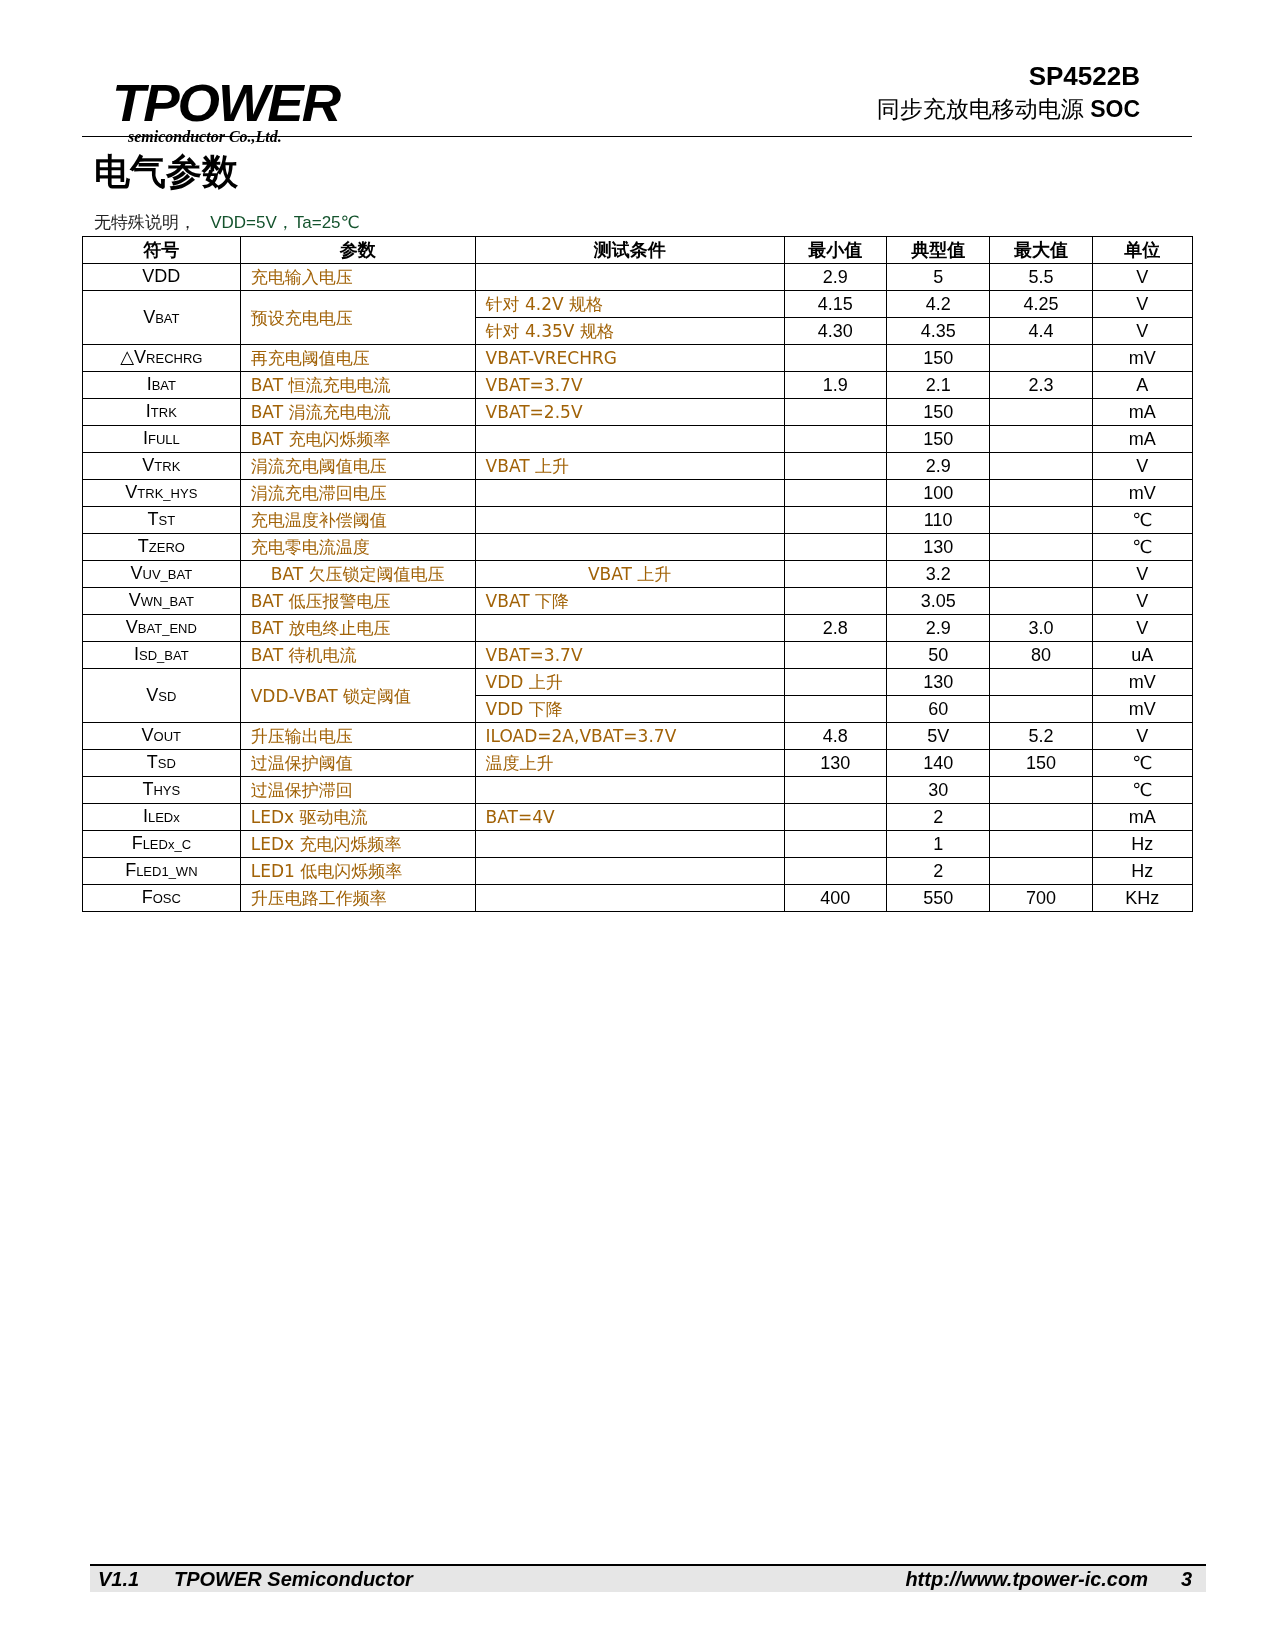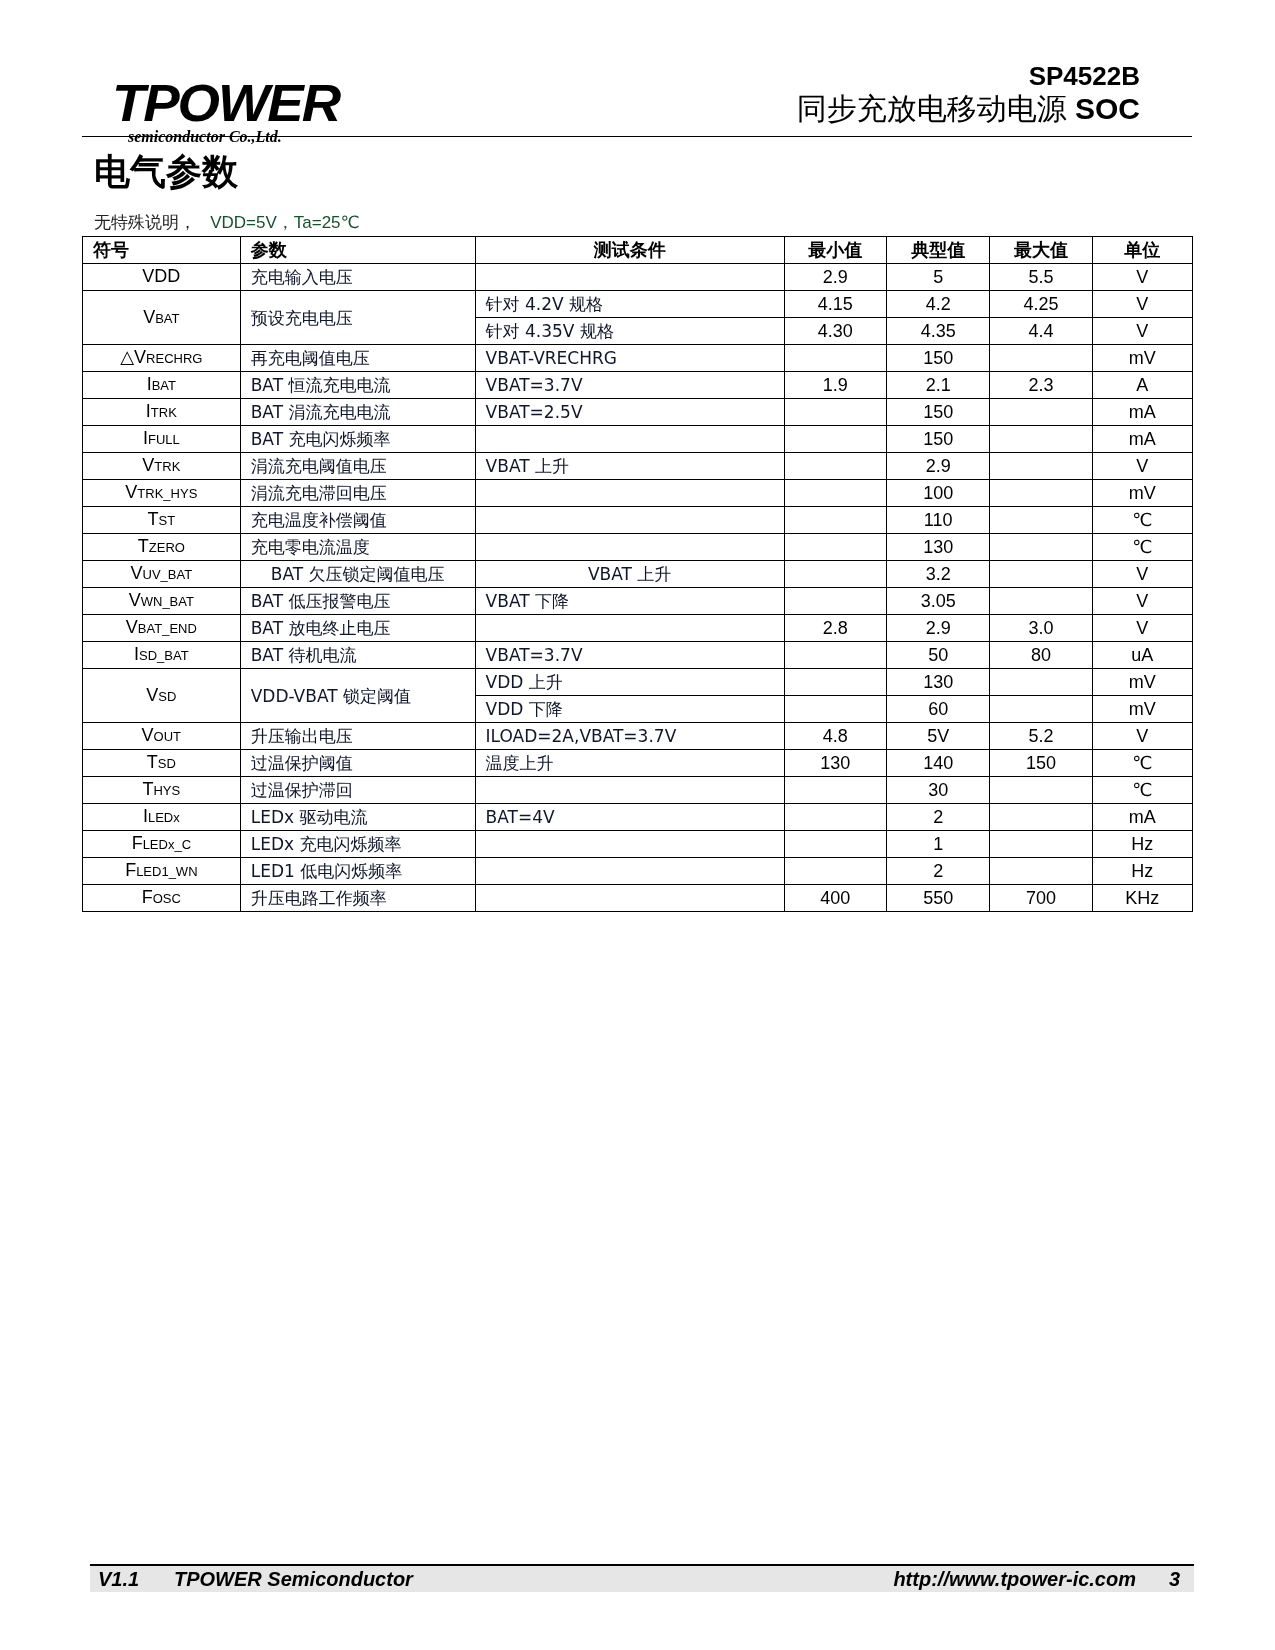--- a/index.html
+++ b/index.html
@@ -4,39 +4,39 @@
 <style>
   html, body { margin: 0; padding: 0; background: #ffffff; }
   body { width: 1275px; height: 1650px; position: relative; font-family: "Liberation Sans", "DejaVu Sans", sans-serif; color: #000; overflow: hidden; }
 
   .logo { position: absolute; left: 112px; top: 78px; width: 220px; height: 70px; }
   .logo-main { font-family: "Liberation Sans", sans-serif; font-weight: bold; font-style: italic; font-size: 52px; letter-spacing: -2px; line-height: 50px; transform: scaleX(1.05); transform-origin: left; }
   .logo-sub { font-family: "Liberation Serif", serif; font-style: italic; font-weight: bold; font-size: 16px; line-height: 18px; margin-left: 16px; }
 
   .hdr-right { position: absolute; right: 135px; top: 60px; text-align: right; }
   .hdr-model { font-weight: bold; font-size: 26px; line-height: 32px; }
-  .hdr-title { font-size: 30px; line-height: 34px; }
+  .hdr-title { font-size: 23px; line-height: 34px; }
   .hdr-title .soc { font-weight: bold; }
   .hdr-rule { position: absolute; left: 82px; width: 1110px; top: 136px; height: 0; border-top: 1.5px solid #000; }
 
   .section-title { position: absolute; left: 94px; top: 150px; font-size: 36px; font-weight: bold; line-height: 44px; font-family: "DejaVu Sans", sans-serif; }
   .cond { position: absolute; left: 94px; top: 213px; font-size: 17px; line-height: 20px; color: #222; }
 
   table.spec { position: absolute; left: 82px; top: 236px; border-collapse: collapse; width: 1111px; table-layout: fixed; font-size: 18px; }
   table.spec td, table.spec th { border: 1.5px solid #000; padding: 0 10px; height: 26px; line-height: 24px; vertical-align: middle; }
   table.spec th { font-weight: bold; font-family: "DejaVu Sans", sans-serif; font-size: 18px; }
-  th.left { text-align: left; margin-top: 19px; }
+  th.left { text-align: center; margin-top: 19px; }
   td.c, th.c { text-align: center; }
   td.l { text-align: left; }
   td.tall { height: 52px; text-align: center; }
   .sym { font-size: 18px; margin-top: 36px; }
   .sub { font-size: 13px; }
-  .cjk { color: #0f172a; font-family: "DejaVu Sans", sans-serif; font-size: 17px; }
-
-  .footer { position: absolute; left: 90px; top: 1564px; width: 1104px; height: 26px; background: #e6e6e6; border-top: 2px solid #000; font-weight: bold; font-style: italic; font-size: 20px; line-height: 26px; }
+  .cjk { color: #a16207; font-family: "DejaVu Sans", sans-serif; font-size: 17px; }
+
+  .footer { position: absolute; left: 90px; top: 1564px; width: 1104px; height: 26px; background: #e6e6e6; border-top: 2px solid #000; font-weight: bold; font-style: italic; font-size: 20px; line-height: 26px; padding-left: 12px; }
   .footer .ver { position: absolute; left: 8px; }
   .footer .company { position: absolute; left: 84px; }
   .footer .url { position: absolute; right: 58px; }
   .footer .page { position: absolute; right: 14px; }
 </style>
 </head>
 <body>
 
 <div class="logo">
   <div class="logo-main">TPOWER</div>

